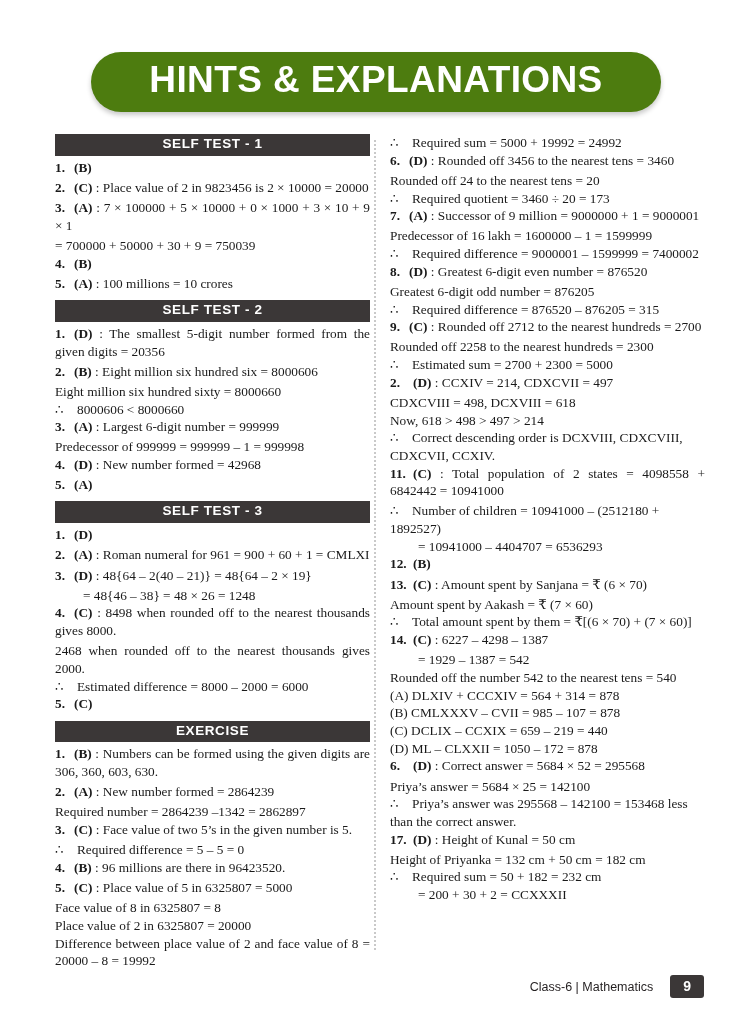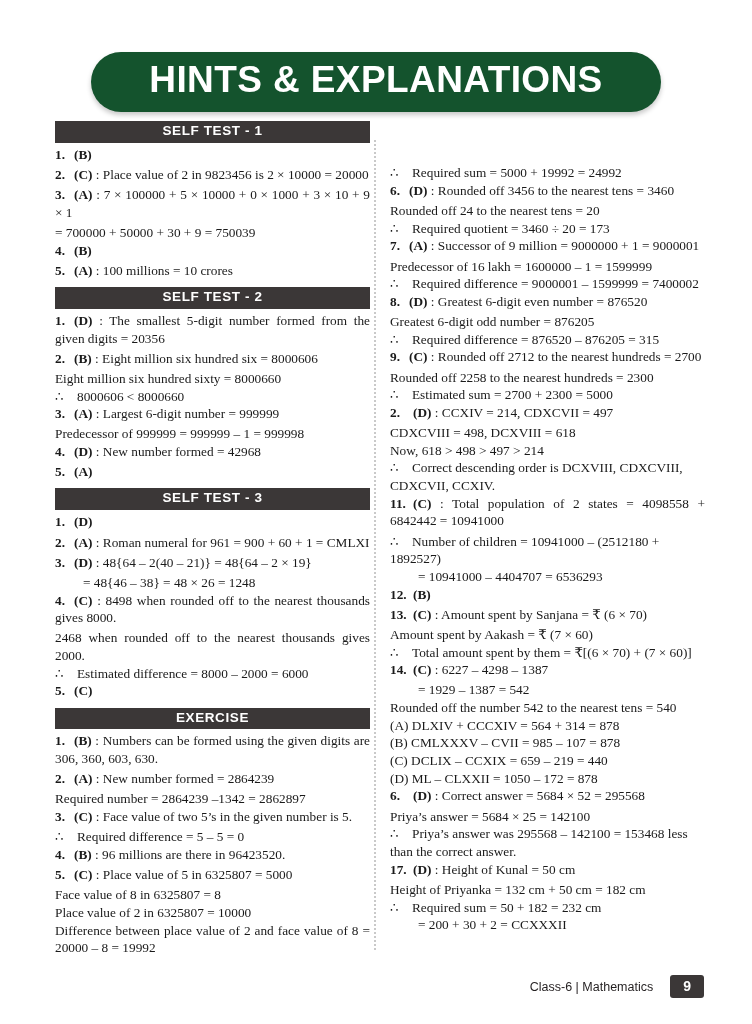--- a/index.html
+++ b/index.html
@@ -18,21 +18,21 @@
 
   
   .banner-wrap {
     position: absolute;
     left: 0; right: 0;
     top: 52px;
     display: flex;
     justify-content: center;
   }
   .banner {
-    background: #14532d;
+    background: #4d7c0f;
     color: #ffffff;
     border-radius: 34px;
     padding: 9px 58px 12px 58px;
     font-family: "Liberation Sans", "DejaVu Sans", sans-serif;
     font-weight: bold;
     font-size: 37px;
     letter-spacing: 0.4px;
     line-height: 1.05;
     box-shadow: 0 3px 5px rgba(0,0,0,0.22);
     white-space: nowrap;
@@ -46,28 +46,27 @@
     height: 1024px;
   }
   .columns {
     position: absolute;
     left: 55px;
     top: 134px;
     width: 650px;
     height: 810px;
     display: flex;
     gap: 0px;
-    align-items: center;
   }
   .col {
     width: 315px;
     position: relative;
   }
   .col-left { padding-right: 0px; }
-  .col-right { margin-left: 20px; margin-top: 20px; }
+  .col-right { margin-left: 20px; }
 
   .divider {
     position: absolute;
     left: 374px;
     top: 140px;
     width: 0;
     height: 810px;
     border-left: 2px dotted #c9c9c9;
   }
 
@@ -183,21 +182,21 @@
         <div class="sec-gap"></div>
         <div class="sec-head">EXERCISE</div>
         <p class="item"><span class="num">1.</span><span class="opt">(B)</span><span> : Numbers can be formed using the given digits are 306, 360, 603, 630.</span></p>
         <p class="item"><span class="num">2.</span><span class="opt">(A)</span><span> : New number formed = 2864239</span></p>
         <p class="line">Required number = 2864239 –1342 = 2862897</p>
         <p class="item"><span class="num">3.</span><span class="opt">(C)</span><span> : Face value of two 5’s in the given number is 5.</span></p>
         <p class="line nojust"><span class="therefore">∴</span><span>Required difference = 5 – 5 = 0</span></p>
         <p class="item"><span class="num">4.</span><span class="opt">(B)</span><span> : 96 millions are there in 96423520.</span></p>
         <p class="item"><span class="num">5.</span><span class="opt">(C)</span><span> : Place value of 5 in 6325807 = 5000</span></p>
         <p class="line">Face value of 8 in 6325807 = 8</p>
-        <p class="line">Place value of 2 in 6325807 = 10000</p>
+        <p class="line">Place value of 2 in 6325807 = 20000</p>
         <p class="line">Difference between place value of 2 and face value of 8 = 20000 – 8 = 19992</p>
       </div>
     <div class="col col-right" id="right-col">
         <p class="line nojust"><span class="therefore">∴</span><span>Required sum = 5000 + 19992 = 24992</span></p>
         <p class="item"><span class="num">6.</span><span class="opt">(D)</span><span> : Rounded off 3456 to the nearest tens = 3460</span></p>
         <p class="line">Rounded off 24 to the nearest tens = 20</p>
         <p class="line nojust"><span class="therefore">∴</span><span>Required quotient = 3460 ÷ 20 = 173</span></p>
         <p class="item"><span class="num">7.</span><span class="opt">(A)</span><span> : Successor of 9 million = 9000000 + 1 = 9000001</span></p>
         <p class="line">Predecessor of 16 lakh = 1600000 – 1 = 1599999</p>
         <p class="line nojust"><span class="therefore">∴</span><span>Required difference = 9000001 – 1599999 = 7400002</span></p>

